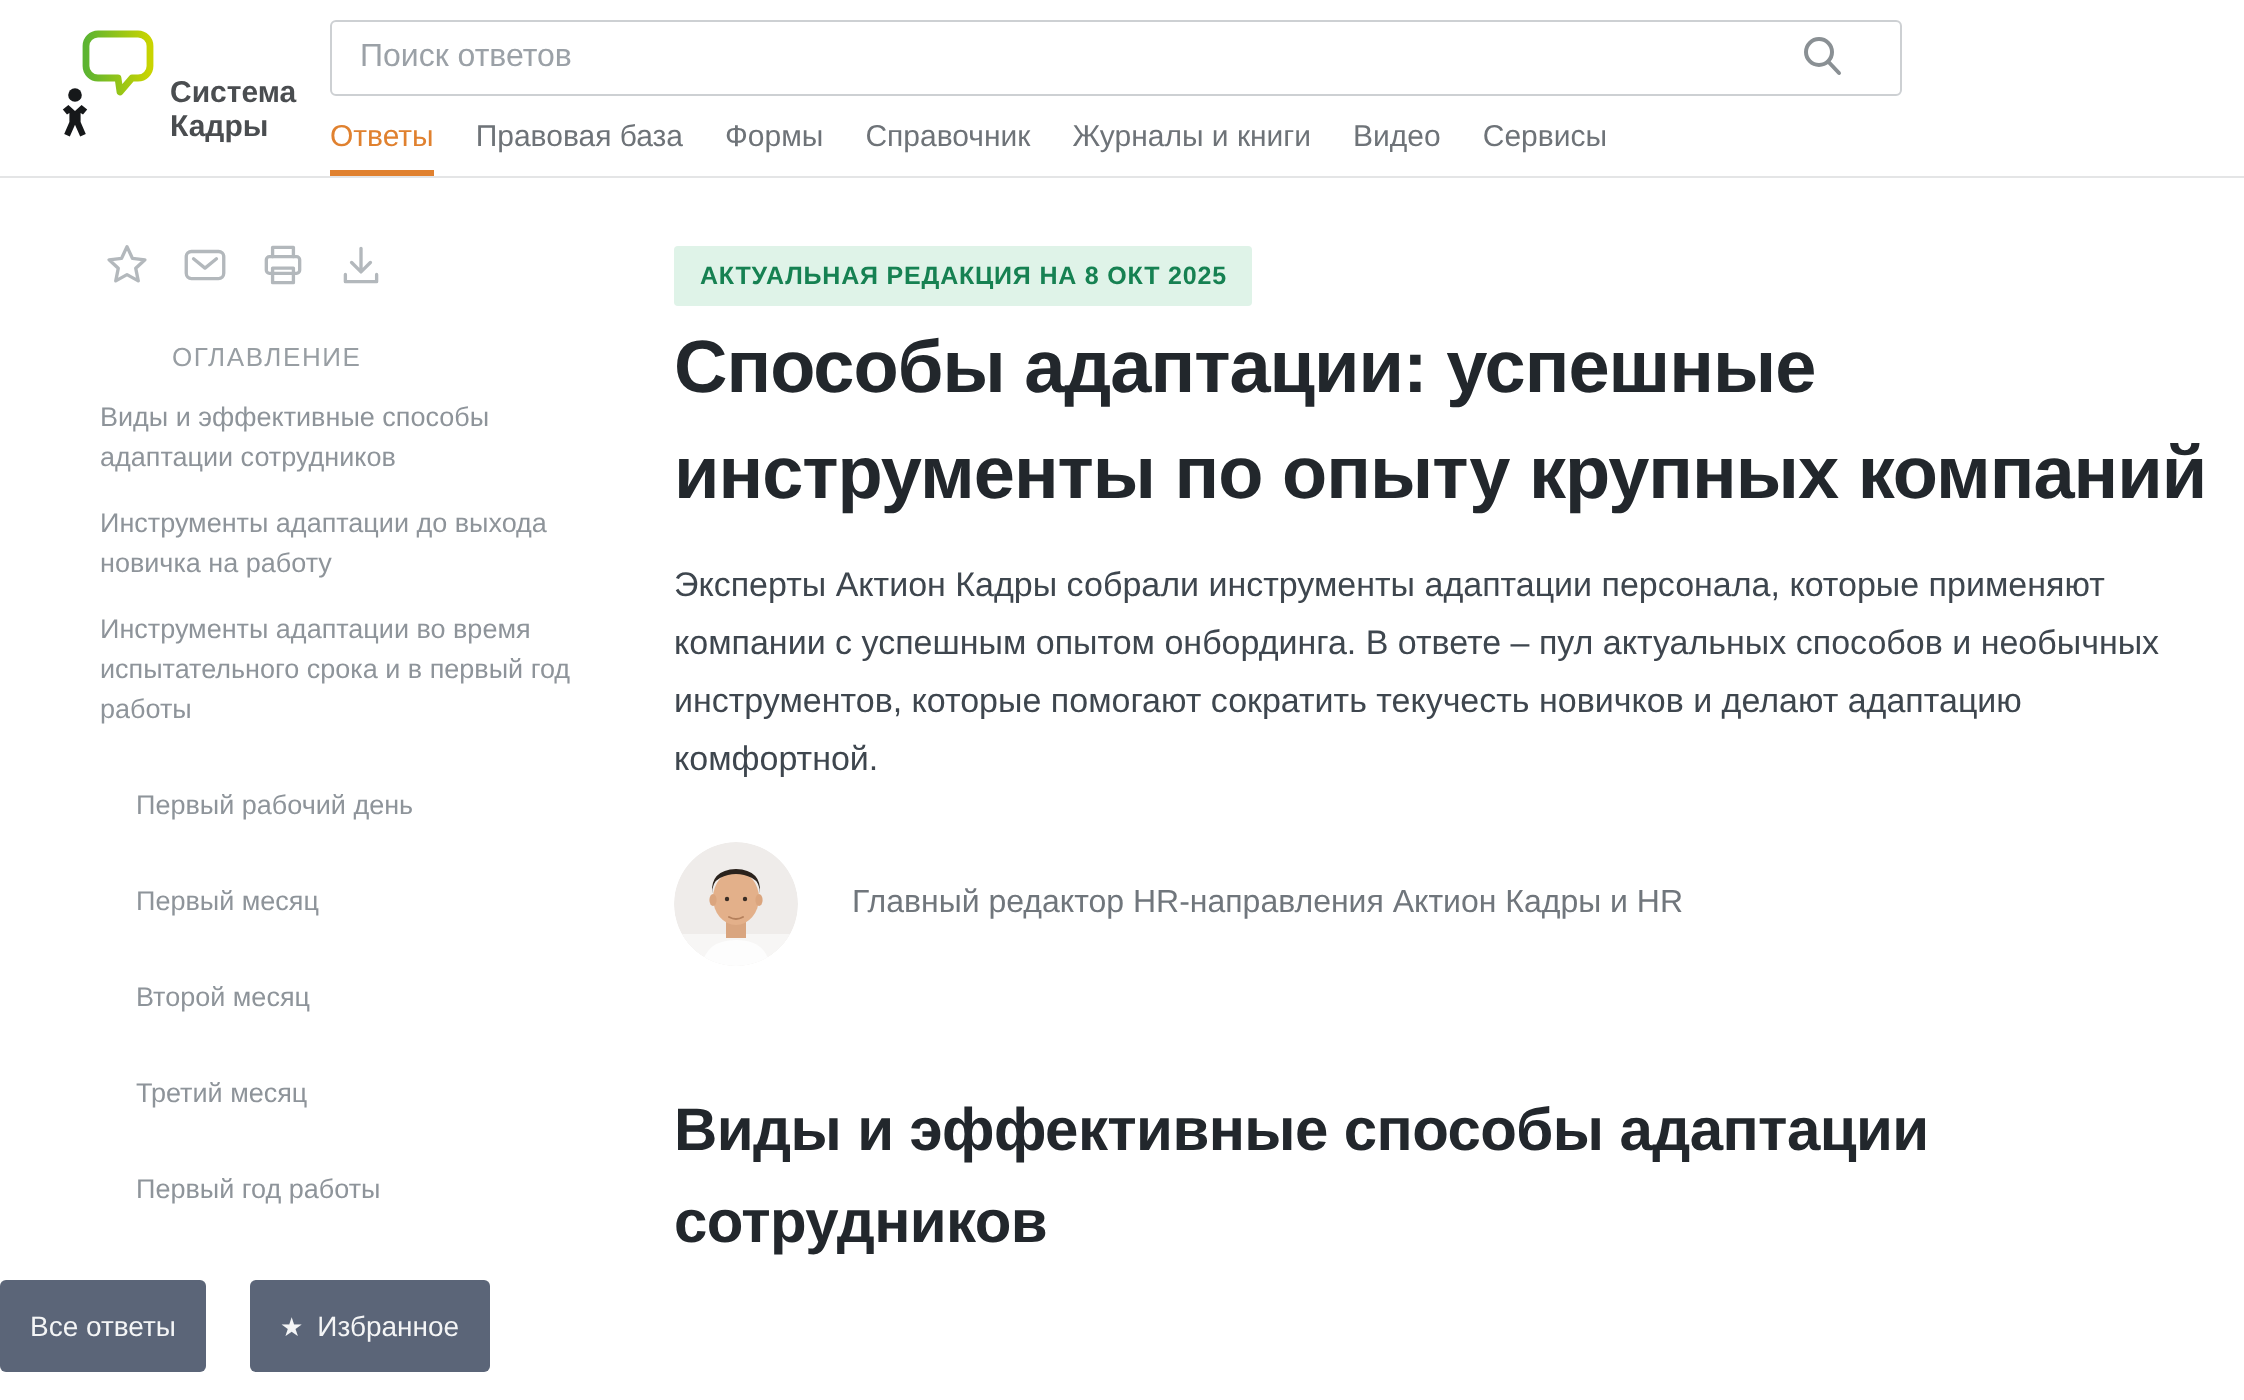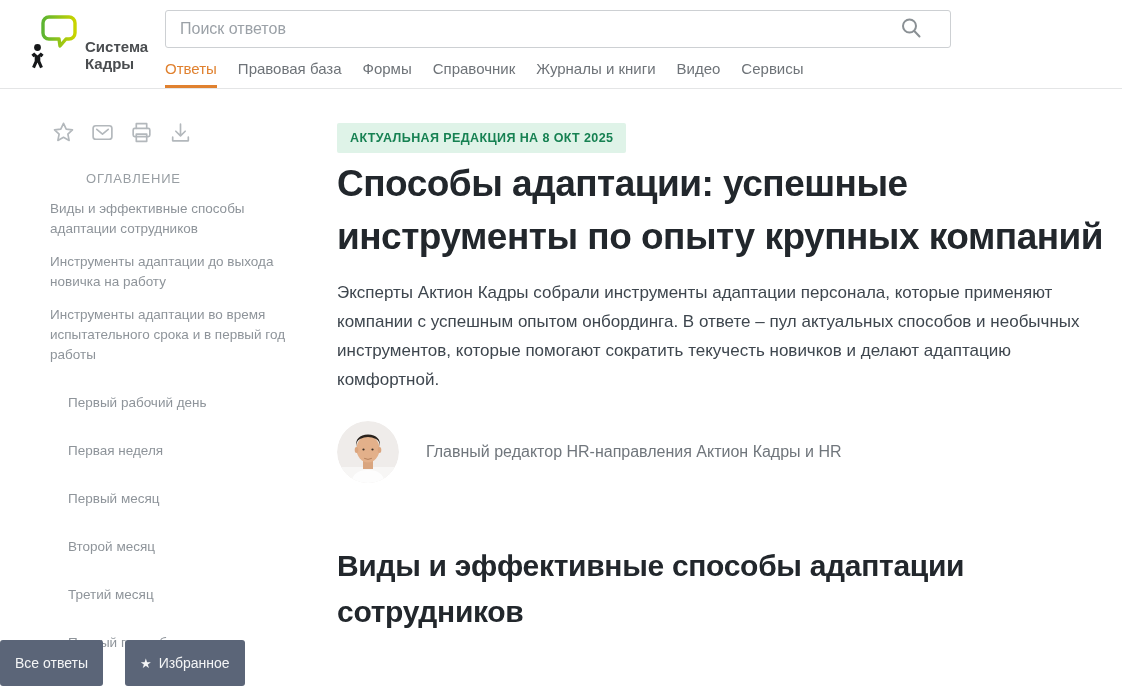--- a/index.html
+++ b/index.html
@@ -131,21 +131,20 @@
     <ul class="toc">
 
         <li>Виды и эффективные способы адаптации сотрудников</li>
 
         <li>Инструменты адаптации до выхода новичка на работу</li>
 
         <li>Инструменты адаптации во время испытательного срока и в первый год работы</li>
 
         <li class="sub">Первый рабочий день</li>
 
-        <li class="sub">Первая неделя</li>
 
         <li class="sub">Первый месяц</li>
 
         <li class="sub">Второй месяц</li>
 
         <li class="sub">Третий месяц</li>
 
         <li class="sub">Первый год работы</li>
 
     </ul>

